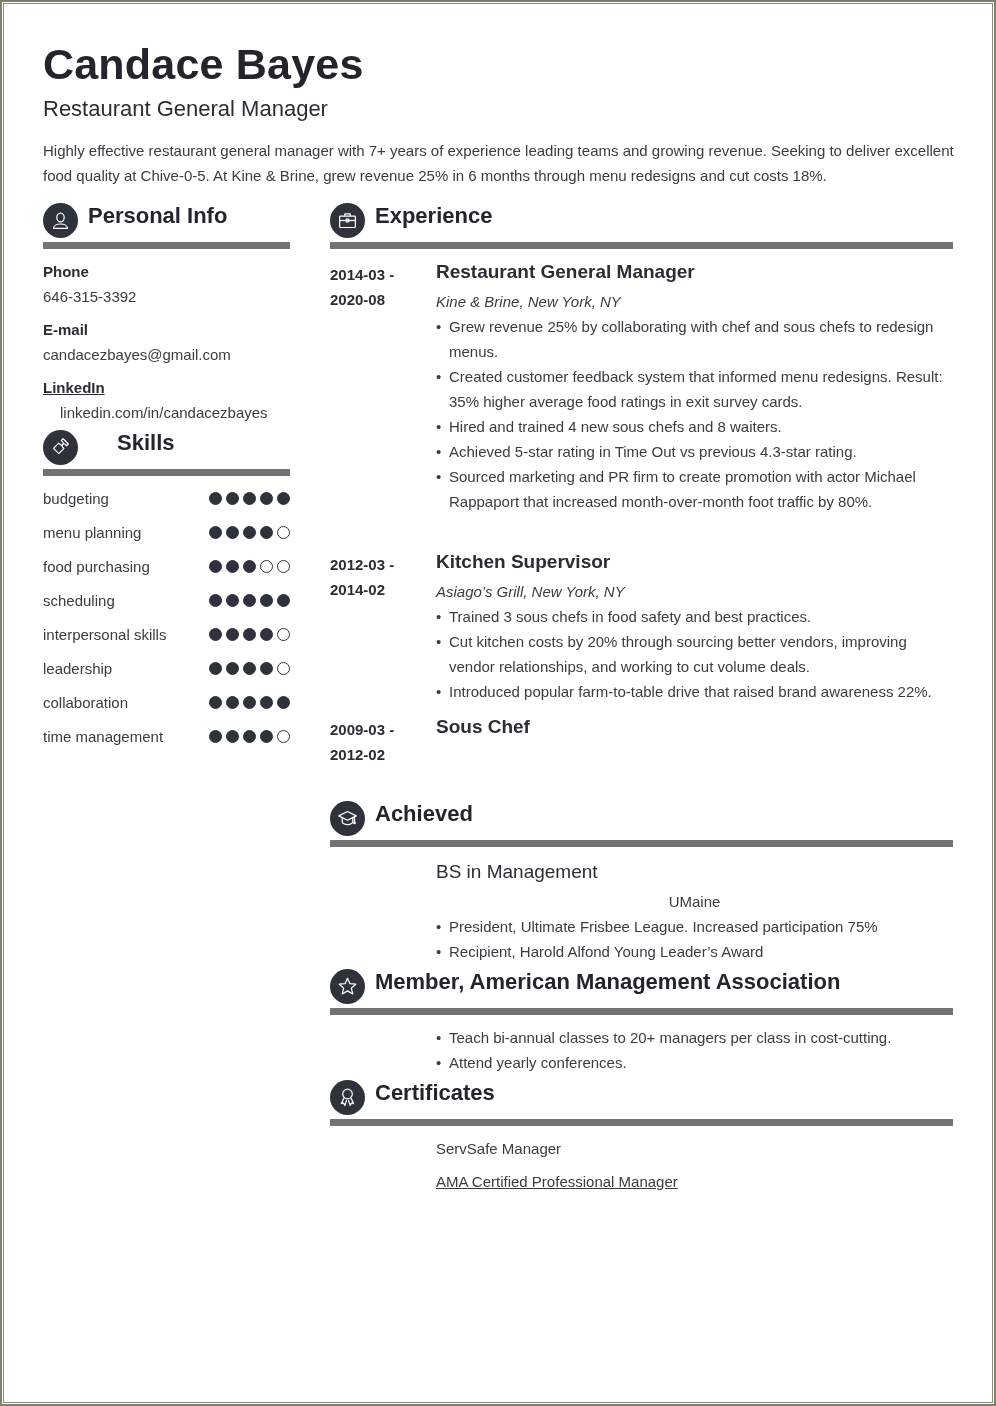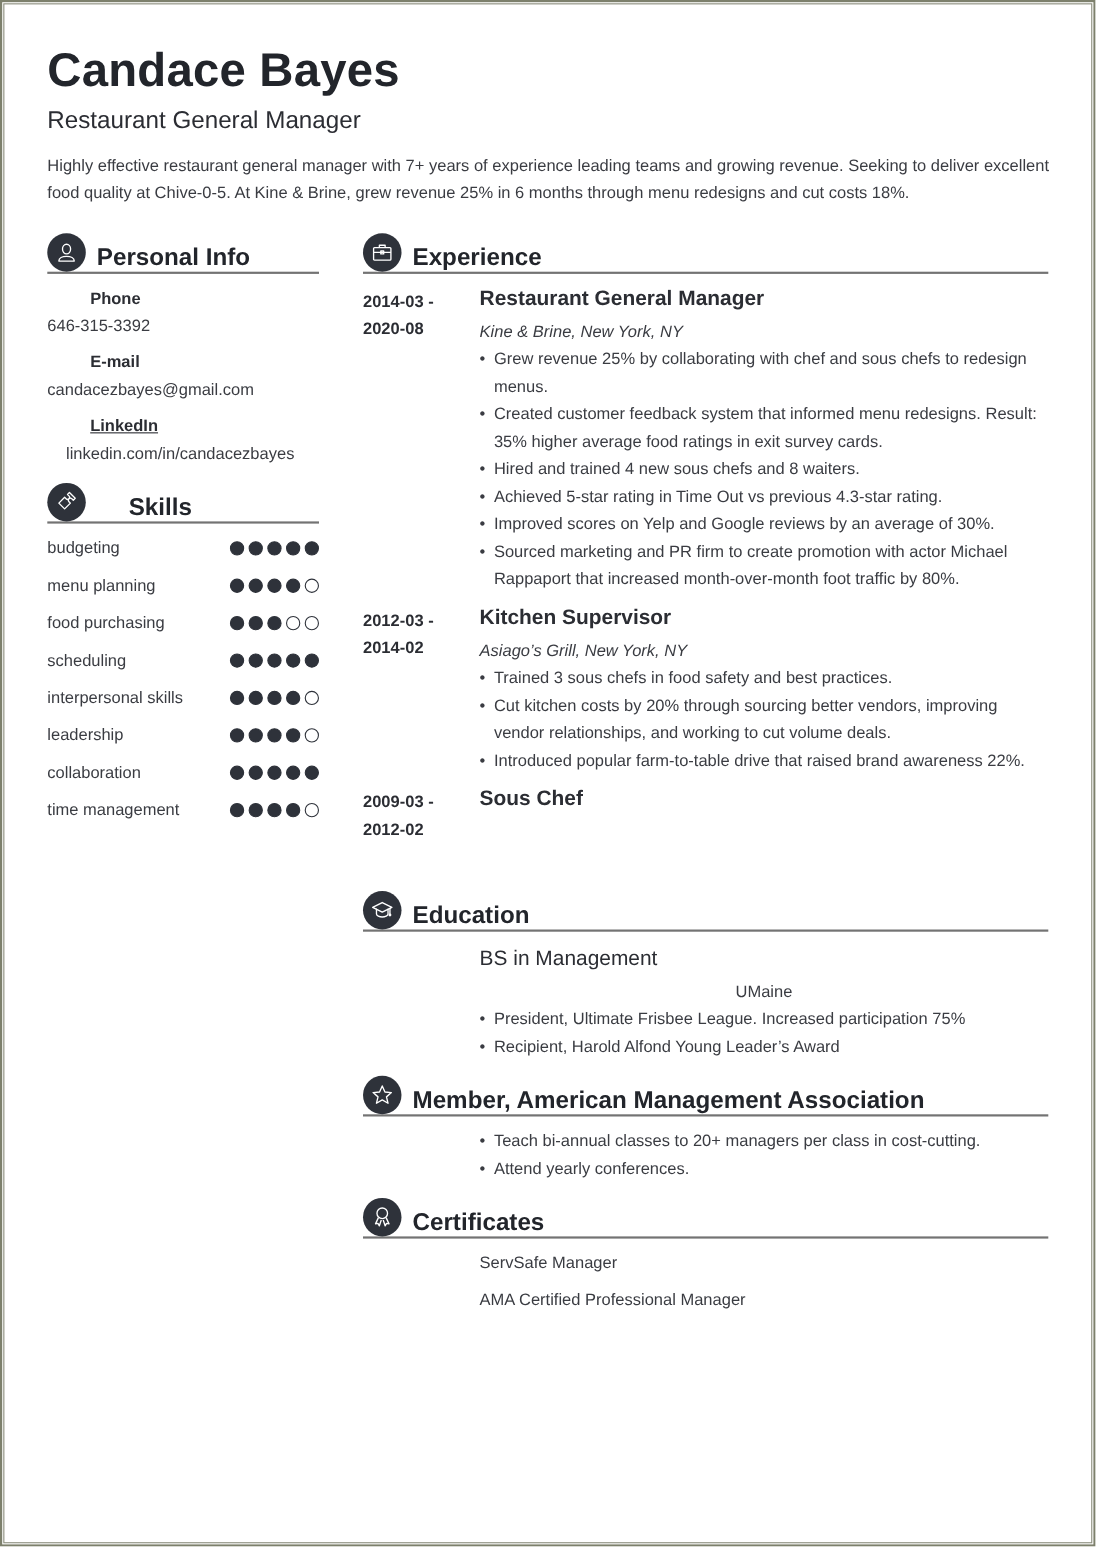--- a/index.html
+++ b/index.html
@@ -29,38 +29,38 @@
     .title {
       position: absolute; top: 96px; left: 0;
       font-size: 22px; color: #2b2d33; white-space: nowrap;
     }
     .summary {
       position: absolute; top: 138px; left: 0; width: 915px;
       font-size: 15px; line-height: 25px; color: #3a3c42;
     }
 
     .section-head {
-      position: absolute; height: 40px; display: flex; align-items: flex-end;
-      border-bottom: 2px solid #737373;
+      position: absolute; height: 40px; display: flex; align-items: flex-start;
+      border-bottom: 7px solid #737373;
     }
     .section-head .ic {
       width: 35px; height: 35px; border-radius: 50%; background: #2e323a;
       display: flex; align-items: center; justify-content: center; flex: none;
       margin-top: -6px;
     }
     .section-head .ic svg { width: 21px; height: 21px; }
     .section-head .h {
       margin-left: 10px; font-size: 22px; font-weight: bold; color: #22252b;
       margin-top: -6px; white-space: nowrap;
     }
 
     .left { position: absolute; left: 43px; width: 247px; }
     .right { position: absolute; left: 330px; width: 623px; }
 
-    .pi-label { position: absolute; left: 0; font-size: 15px; font-weight: bold; color: #2b2d33; margin-left: 39px; }
+    .pi-label { position: absolute; left: 0; font-size: 15px; font-weight: bold; color: #2b2d33; }
     .pi-value { position: absolute; left: 0; font-size: 15px; color: #3a3c42; white-space: nowrap; }
 
     .skill-row { position: absolute; left: 0; width: 247px; height: 20px; display: flex; justify-content: space-between; align-items: center; }
     .skill-name { font-size: 15px; color: #3a3c42; white-space: nowrap; }
     .dots { display: flex; gap: 4px; }
     .dot { width: 13px; height: 13px; border-radius: 50%; border: 1px solid #2e323a; background: #2e323a; }
     .dot.empty { background: #fff; }
 
     .job { position: absolute; left: 0; width: 623px; }
     .job .dates { position: absolute; left: 0; top: 0; width: 90px; font-size: 15px; font-weight: bold; line-height: 25px; color: #2b2d33; }
@@ -218,21 +218,20 @@
       <div>2020-08</div>
     </div>
     <div class="body">
       <div class="role">Restaurant General Manager</div>
       <div class="company">Kine &amp; Brine, New York, NY</div>
       <ul class="bullets">
         <li>Grew revenue 25% by collaborating with chef and sous chefs to redesign menus.</li>
         <li>Created customer feedback system that informed menu redesigns. Result: 35% higher average food ratings in exit survey cards.</li>
         <li>Hired and trained 4 new sous chefs and 8 waiters.</li>
         <li>Achieved 5-star rating in Time Out vs previous 4.3-star rating.</li>
-        <li>Improved scores on Yelp and Google reviews by an average of 30%.</li>
         <li>Sourced marketing and PR firm to create promotion with actor Michael Rappaport that increased month-over-month foot traffic by 80%.</li>
       </ul>
     </div>
   </div>
 
   <div class="job" style="top:552px;">
     <div class="dates">
       <div>2012-03 -</div>
       <div>2014-02</div>
     </div>
@@ -259,21 +258,21 @@
 
   <div class="section-head" style="top:807px; left:0; width:623px;">
     <div class="ic">
       <svg viewBox="0 0 24 24" fill="none" stroke="#fff" stroke-width="1.4" stroke-linejoin="round" stroke-linecap="round">
         <path d="M2 9l10-5 10 5-10 5z"></path>
         <path d="M6 11v5c0 1.5 3 3 6 3s6-1.5 6-3v-5"></path>
         <path d="M20 10v6"></path>
         <circle cx="20" cy="17" r="0.8" fill="#fff"></circle>
       </svg>
     </div>
-    <div class="h">Education</div>
+    <div class="h">Achieved</div>
   </div>
 
   <div class="edu-block" style="top:860px;">
     <div class="role" style="font-size:19px; font-weight:normal; color:#2b2d33; line-height:24px;">BS in Management</div>
     <div style="font-size:15px; line-height:25px; color:#3a3c42; margin-top:5px;text-align:center;">UMaine</div>
     <ul class="bullets">
       <li>President, Ultimate Frisbee League. Increased participation 75%</li>
       <li>Recipient, Harold Alfond Young Leader’s Award</li>
     </ul>
   </div>
@@ -299,14 +298,14 @@
       <svg viewBox="0 0 24 24" fill="none" stroke="#fff" stroke-width="1.4" stroke-linejoin="round">
         <circle cx="12" cy="8" r="5.5"></circle>
         <path d="M8 12.5L5 19l2.5-.5L9 21l2-6"></path>
         <path d="M16 12.5l3 6.5-2.5-.5L15 21l-2-6"></path>
       </svg>
     </div>
     <div class="h">Certificates</div>
   </div>
 
   <div class="cert" style="top:1140px;">ServSafe Manager</div>
-  <div class="cert" style="top:1173px;">AMA Certified Professional Manager</div>
+  <div class="cert" style="top:1173px;text-decoration:underline;">AMA Certified Professional Manager</div>
 </div>
 
 </body></html>

